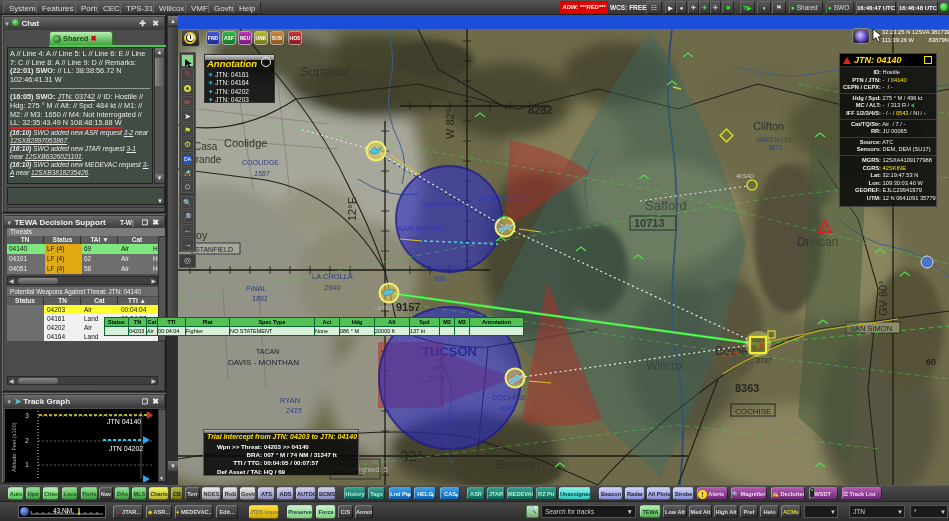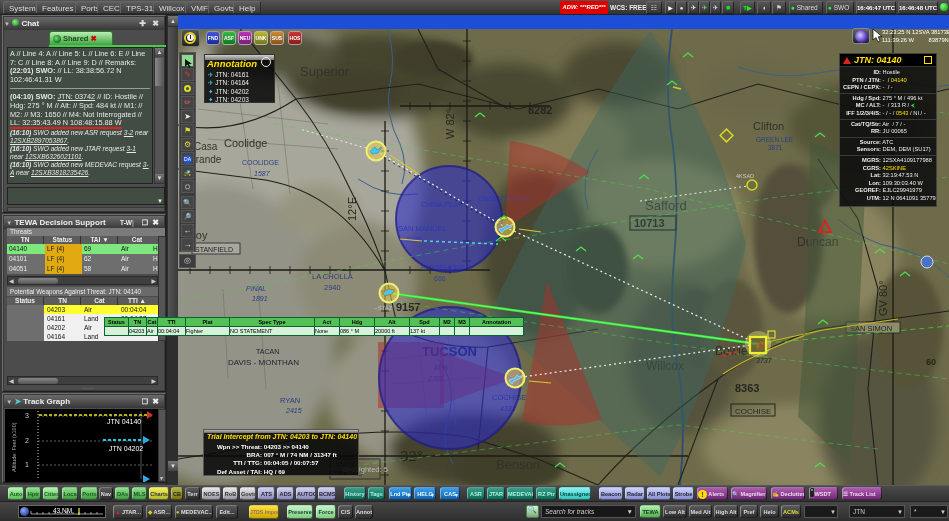--- a/index.html
+++ b/index.html
@@ -80,21 +80,21 @@
           color:#145014;font-size:7.5px;font-weight:bold;line-height:14px;padding-left:13px;">Shared <span style="color:#c00;font-weight:bold;">✖</span>
           <span style="position:absolute;left:3px;top:3px;width:8px;height:8px;background:radial-gradient(circle at 40% 40%,#6d6,#041);border-radius:50%;"></span></div>
         <div class="abs" style="left:0;top:14px;width:156px;height:2px;background:#4c4;"></div>
       </div>
 
       <div class="abs" style="left:4px;top:31px;width:146px;height:137px;background:#414c42;border:1px solid #222;color:#e8e8e8;
            font-size:7.3px;line-height:8.6px;padding:2px 2px;overflow:hidden;">
         A // Line 4: A // Line 5: L // Line 6: E // Line 7: C // Line 8: A // Line 9: D // Remarks:<br>
         <b>(22:01) SWO:</b> // LL: 38:38:56.72 N 102:46:41.31 W<br>
         <div style="border-top:1px solid #9a9a9a;margin:4px 0 4px 0;"></div>
-        <b>(04:10) SWO:</b> <u>JTN: 03742</u> // ID: Hostile // Hdg: 275 ° M // Alt: // Spd: 484 kt // M1: // M2: // M3: 1650 // M4: Not Interrogated //
+        <b>(16:05) SWO:</b> <u>JTN: 03742</u> // ID: Hostile // Hdg: 275 ° M // Alt: // Spd: 484 kt // M1: // M2: // M3: 1650 // M4: Not Interrogated //
         <span style="border-bottom:2px solid #d22;">LL: 32:35:43.49 N 108:48:15.88 W</span>
         <div style="font-style:italic;font-size:6.6px;line-height:8px;margin-top:1px;">
         <b>(16:10)</b> SWO added new ASR request <u>3-2</u> near <u>12SXB2897053867</u>.<br>
         <b>(16:10)</b> SWO added new JTAR request <u>3-1</u> near <u>12SXB6326021101</u>.<br>
         <b>(16:10)</b> SWO added new MEDEVAC request <u>3-A</u> near <u>12SXB3818235426</u>.
         </div>
       </div>
 
       <div class="abs" style="left:151px;top:31px;width:11px;height:137px;background:#555;border:1px solid #333;">
         <div class="abs" style="left:0;top:0;width:9px;height:9px;background:linear-gradient(#777,#444);color:#ddd;font-size:6px;text-align:center;line-height:9px;">▲</div>

